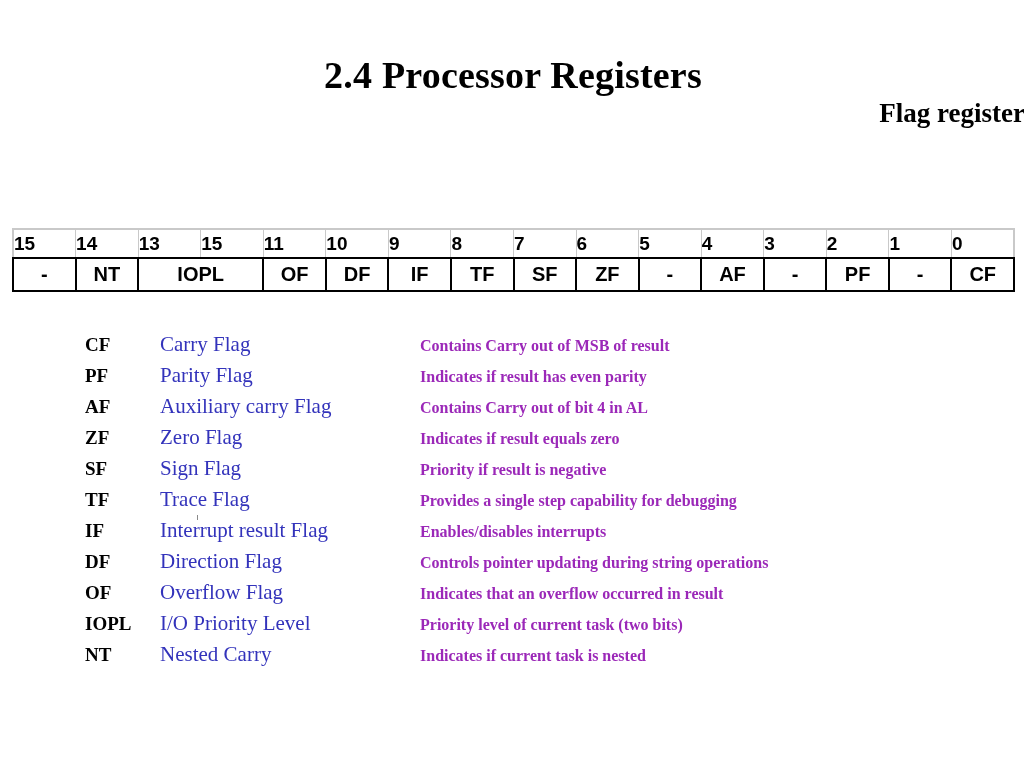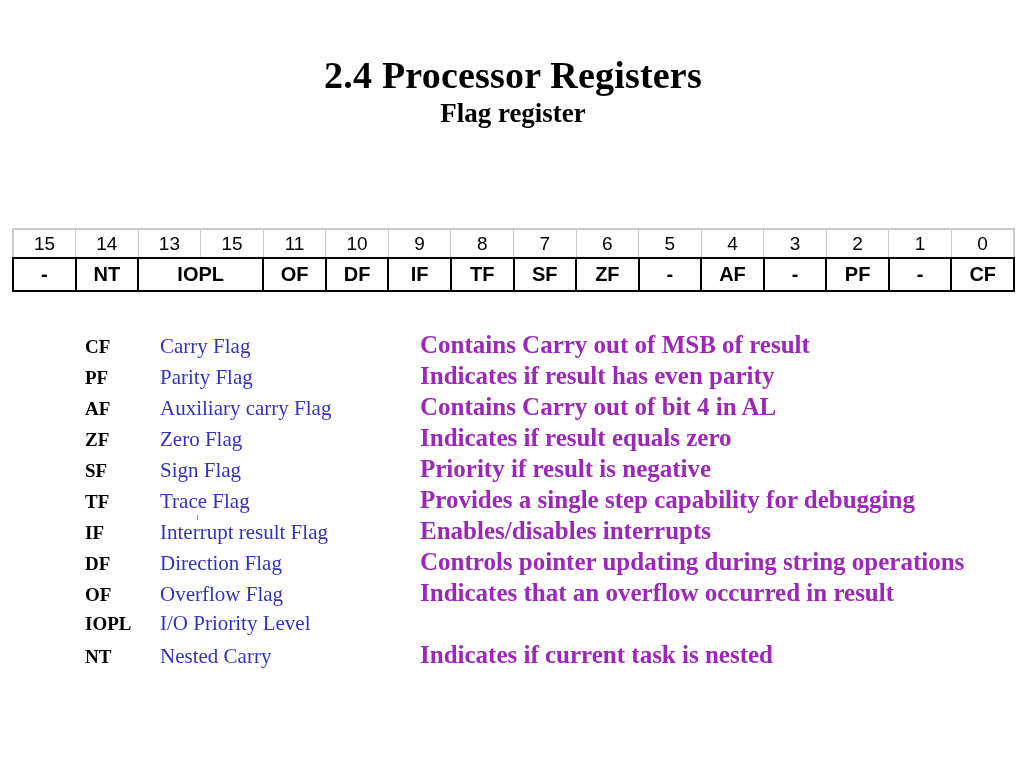--- a/index.html
+++ b/index.html
@@ -33,43 +33,43 @@
     letter-spacing: 0.2px;
     color: #000000;
   }
   #page-subtitle {
     font-family: "Liberation Serif", "DejaVu Serif", serif;
     font-size: 27px;
     font-weight: bold;
     line-height: 34px;
     color: #000000;
     margin-top: -2px;
+    text-align: right;
   }
 
   
   #bit-table-wrap {
     position: absolute;
     left: 12px;
     top: 228px;
     width: 1001px;
   }
   table.bits {
     border-collapse: collapse;
     table-layout: fixed;
     width: 1001px;
     font-family: "Liberation Sans", "DejaVu Sans", sans-serif;
   }
   table.bits col.c { width: 62.5625px; }
 
   table.bits tr.bitnums td {
     height: 27px;
-    text-align: center;
     vertical-align: middle;
     font-size: 19px;
-    font-weight: normal;
+    font-weight: bold;
     color: #000000;
     border-top: 2px solid #c9c9c9;
     border-left: 1px solid #c9c9c9;
     border-right: 1px solid #c9c9c9;
     border-bottom: 2px solid #000000;
     padding: 0;
     line-height: 27px;
   }
   table.bits tr.bitnums td.first { border-left: 2px solid #c9c9c9; }
   table.bits tr.bitnums td.last  { border-right: 2px solid #c9c9c9; }
@@ -121,21 +121,21 @@
     flex: 0 0 260px;
     font-family: "Liberation Serif", "DejaVu Serif", serif;
     font-size: 21px;
     font-weight: normal;
     color: #3333bb;
     line-height: 31px;
   }
   .descr {
     flex: 1 1 auto;
     font-family: "Liberation Serif", "DejaVu Serif", serif;
-    font-size: 25px;
+    font-size: 16px;
     font-weight: bold;
     color: #9b28b8;
     line-height: 31px;
     white-space: nowrap;
   }
 </style>
 </head>
 <body>
 
 <div id="title-block">
@@ -246,19 +246,20 @@
       <div class="descr">Controls pointer updating during string operations</div>
     </div>
     <div class="legend-row">
       <div class="abbr">OF</div>
       <div class="flagname">Overflow Flag</div>
       <div class="descr">Indicates that an overflow occurred in result</div>
     </div>
     <div class="legend-row">
       <div class="abbr">IOPL</div>
       <div class="flagname">I/O Priority Level</div>
+      <div class="descr">Priority level of current task (two bits)</div>
     </div>
     <div class="legend-row">
       <div class="abbr">NT</div>
       <div class="flagname">Nested Carry</div>
       <div class="descr">Indicates if current task is nested</div>
     </div>
   </div>
 
 </body></html>

